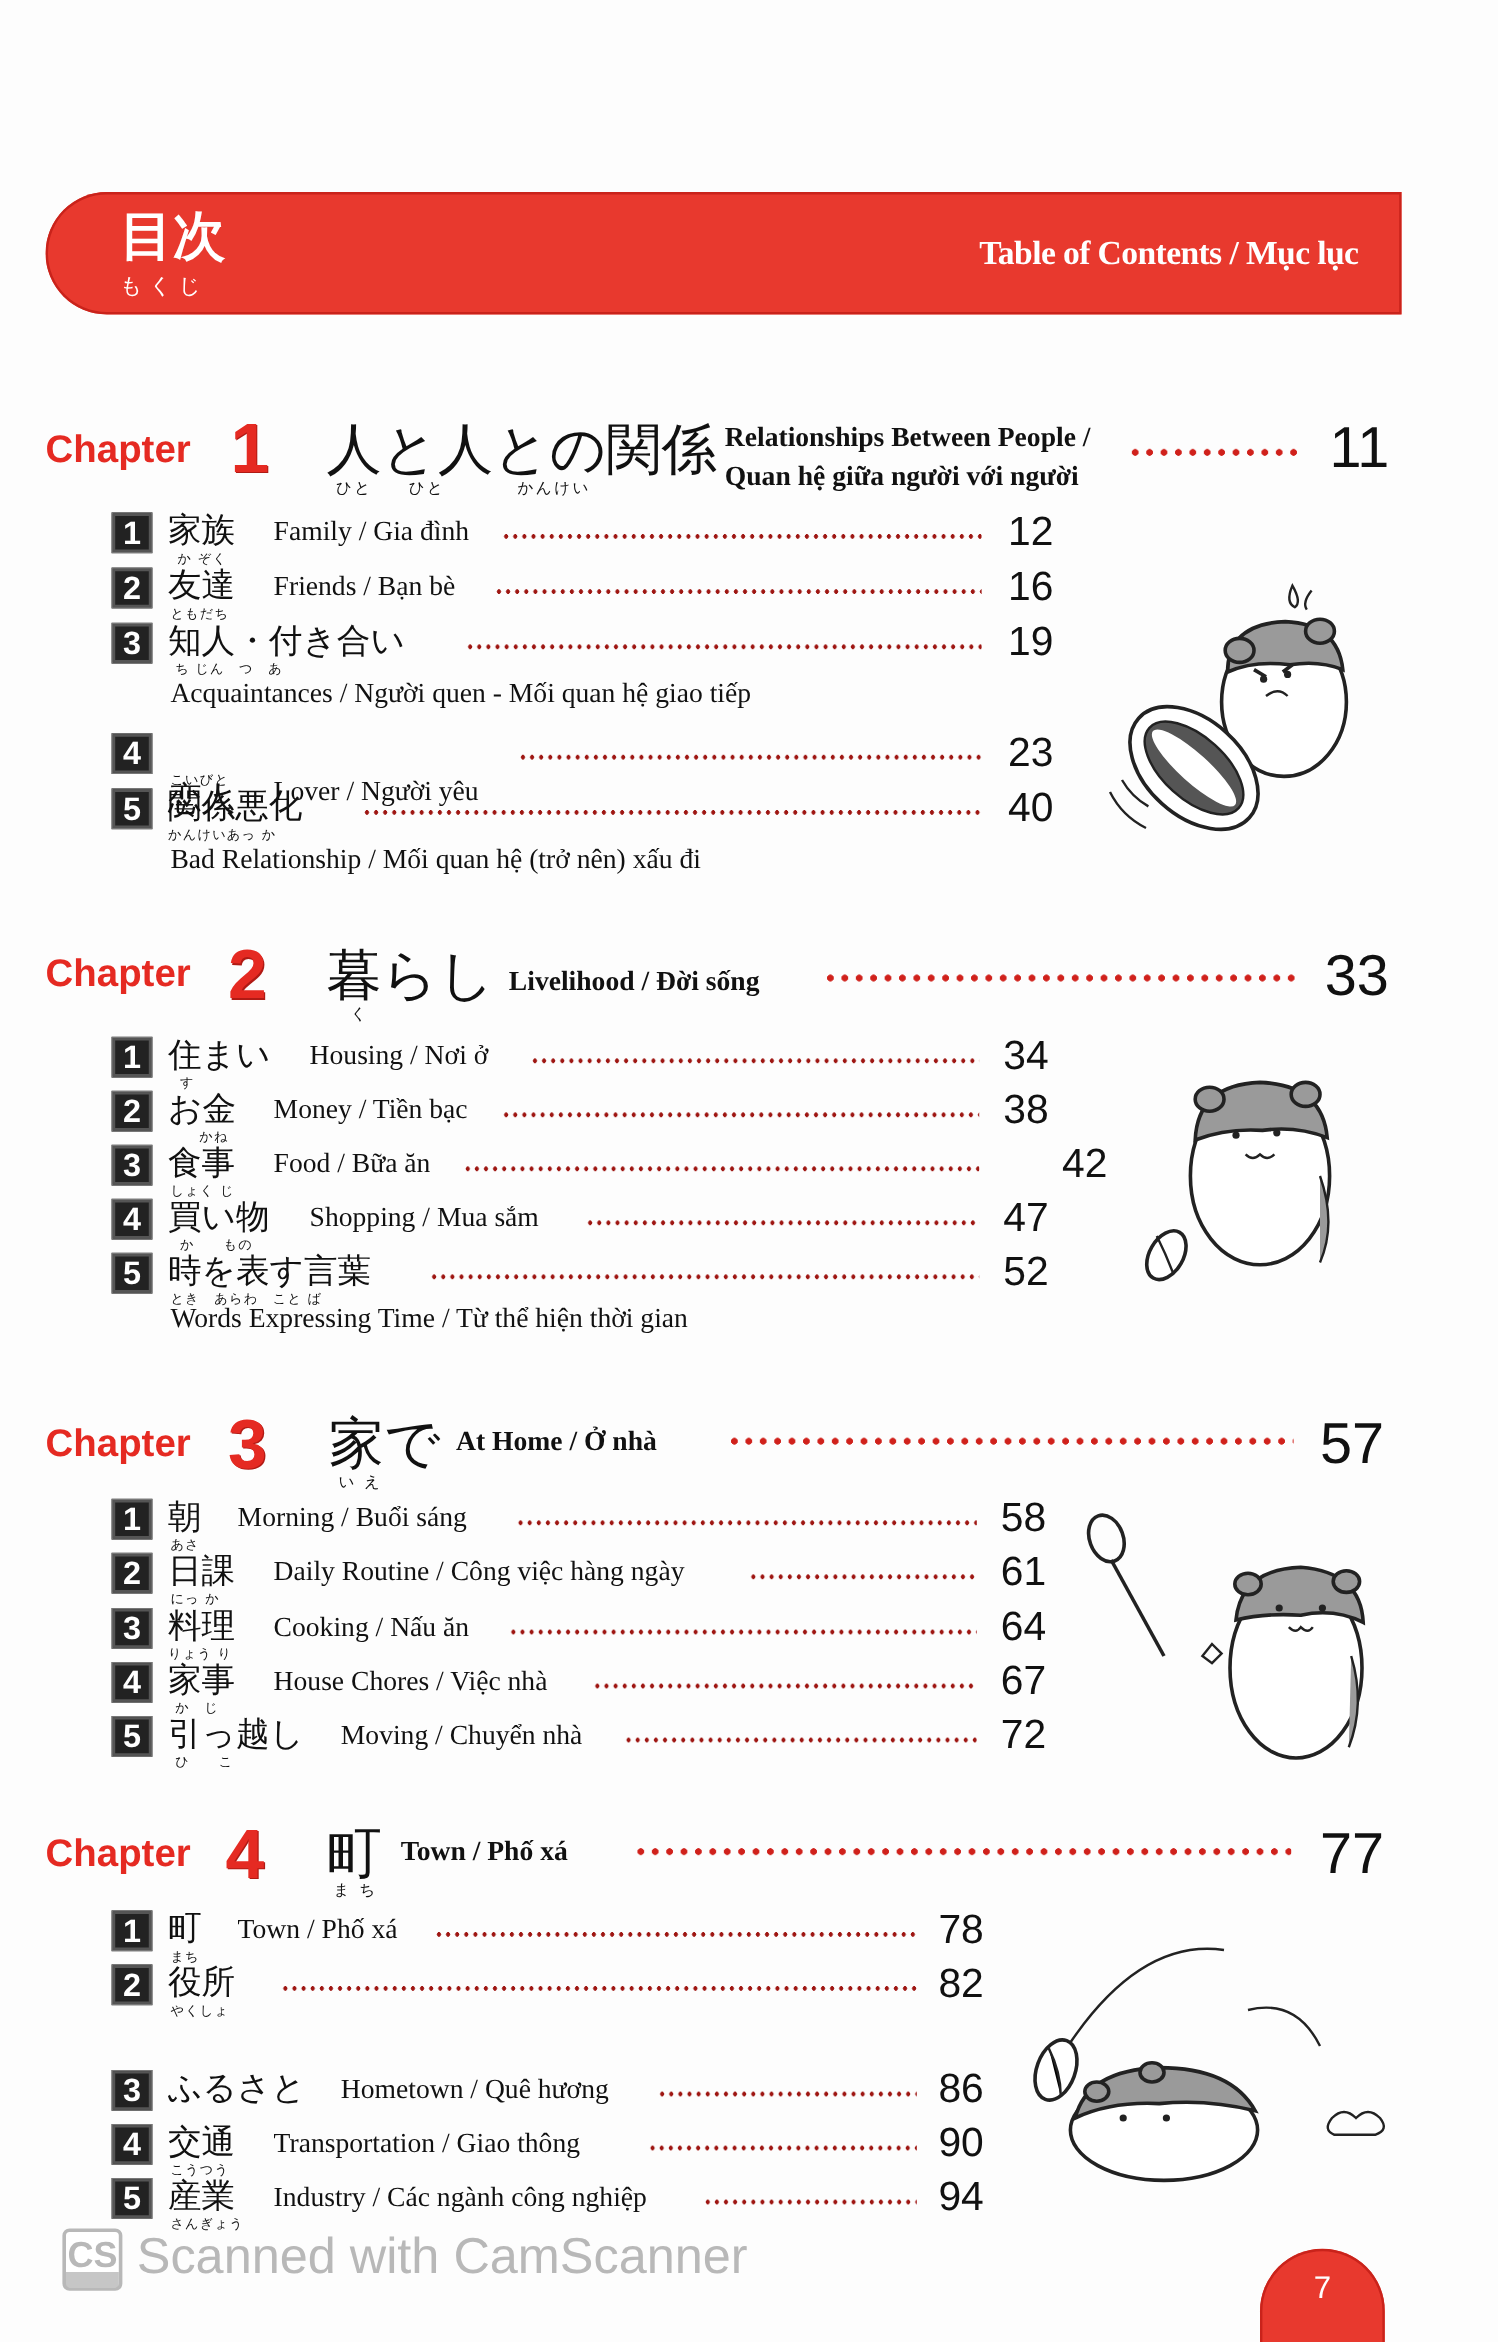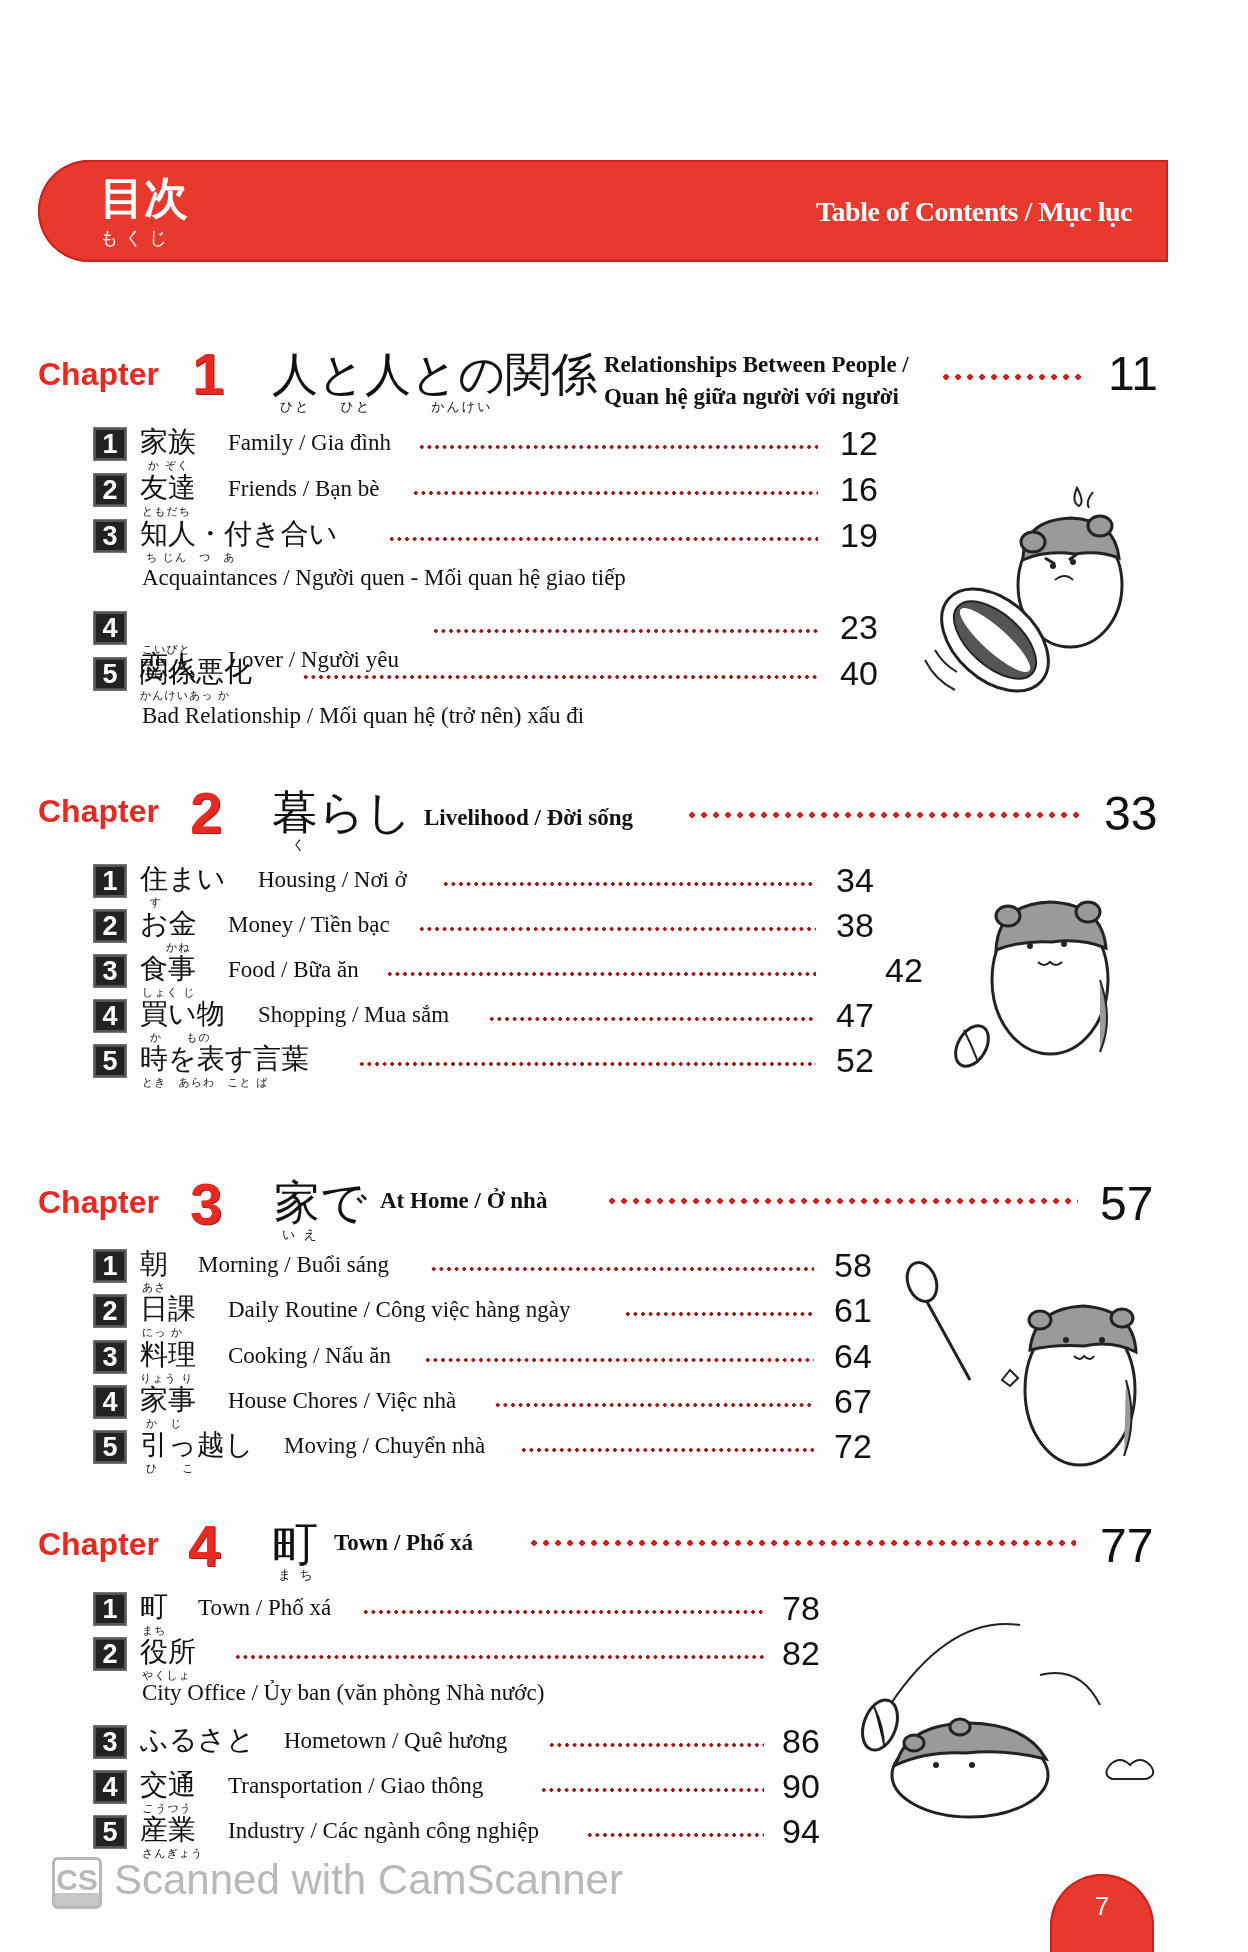--- a/index.html
+++ b/index.html
@@ -147,20 +147,21 @@
     <div class="it-en" style="left:258px;top:3px;">Shopping / Mua sắm</div>
     <div class="it-dots" style="left:488px;top:20px;width:328px;"></div>
     <div class="it-page" style="left:836px;top:0;">47</div>
   </div>
   <div class="item" style="top:1042px;">
     <div class="num-box" style="top:2px;">5</div>
     <div class="it-jp" style="top:0;">時を表す言葉</div>
     <div class="it-ruby" style="left:142px;top:33px;">とき　あらわ　こと ば</div>
     <div class="it-dots" style="left:358px;top:20px;width:458px;"></div>
     <div class="it-page" style="left:836px;top:0;">52</div>
+    <div class="sub-en" style="top:42px;">Words Expressing Time / Từ thể hiện thời gian</div>
   </div>
 </div>
 
 <svg class="hamster" style="left:940px;top:880px;" width="200" height="200" viewBox="0 0 200 200">
   <ellipse cx="110" cy="100" rx="58" ry="74" fill="#fff" stroke="#222" stroke-width="3"></ellipse>
   <path d="M56 70 q2 -46 54 -48 q52 2 56 46 q-26 -10 -54 -6 q-30 -2 -56 8z" fill="#9a9a9a" stroke="#222" stroke-width="3"></path>
   <ellipse cx="68" cy="36" rx="12" ry="10" fill="#9a9a9a" stroke="#222" stroke-width="3"></ellipse>
   <ellipse cx="148" cy="32" rx="12" ry="10" fill="#9a9a9a" stroke="#222" stroke-width="3"></ellipse>
   <circle cx="90" cy="66" r="3" fill="#222"></circle>
     <circle cx="124" cy="64" r="3" fill="#222"></circle>
@@ -251,33 +252,32 @@
     <div class="it-en" style="left:198px;top:3px;">Town / Phố xá</div>
     <div class="it-dots" style="left:362px;top:20px;width:402px;"></div>
     <div class="it-page" style="left:782px;top:0;">78</div>
   </div>
   <div class="item" style="top:1635px;">
     <div class="num-box" style="top:2px;">2</div>
     <div class="it-jp" style="top:0;">役所</div>
     <div class="it-ruby" style="left:142px;top:33px;">やくしょ</div>
     <div class="it-dots" style="left:234px;top:20px;width:530px;"></div>
     <div class="it-page" style="left:782px;top:0;">82</div>
-    <div class="sub-en" style="top:43px;">City Office / Ủy ban (văn phòng Nhà nước)</div>
   </div>
   <div class="item" style="top:1723px;">
     <div class="num-box" style="top:2px;">3</div>
     <div class="it-jp" style="top:0;">ふるさと</div>
     <div class="it-en" style="left:284px;top:3px;">Hometown / Quê hương</div>
     <div class="it-dots" style="left:548px;top:20px;width:216px;"></div>
     <div class="it-page" style="left:782px;top:0;">86</div>
   </div>
   <div class="item" style="top:1768px;">
     <div class="num-box" style="top:2px;">4</div>
     <div class="it-jp" style="top:0;">交通</div>
-    <div class="it-ruby" style="left:142px;top:33px;font-style:italic;">こうつう</div>
+    <div class="it-ruby" style="left:142px;top:33px;">こうつう</div>
     <div class="it-en" style="left:228px;top:3px;">Transportation / Giao thông</div>
     <div class="it-dots" style="left:540px;top:20px;width:224px;"></div>
     <div class="it-page" style="left:782px;top:0;">90</div>
   </div>
   <div class="item" style="top:1813px;">
     <div class="num-box" style="top:2px;">5</div>
     <div class="it-jp" style="top:0;">産業</div>
     <div class="it-ruby" style="left:142px;top:33px;">さんぎょう</div>
     <div class="it-en" style="left:228px;top:3px;">Industry / Các ngành công nghiệp</div>
     <div class="it-dots" style="left:586px;top:20px;width:178px;"></div>

